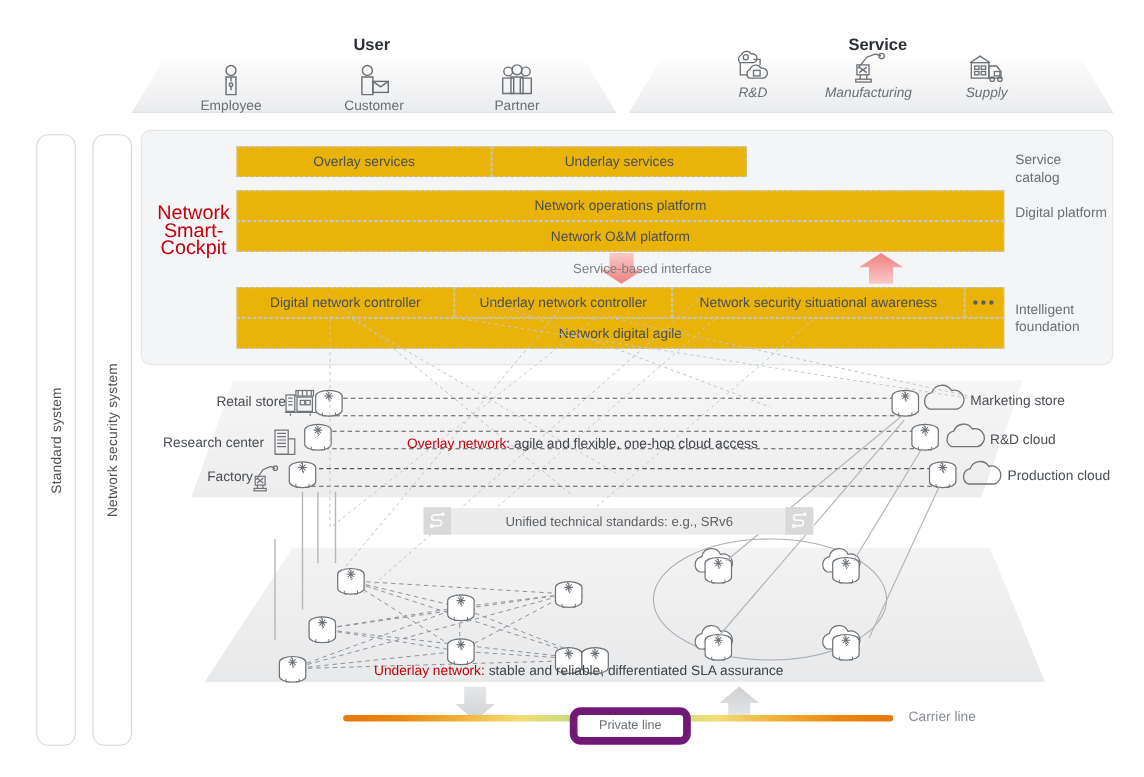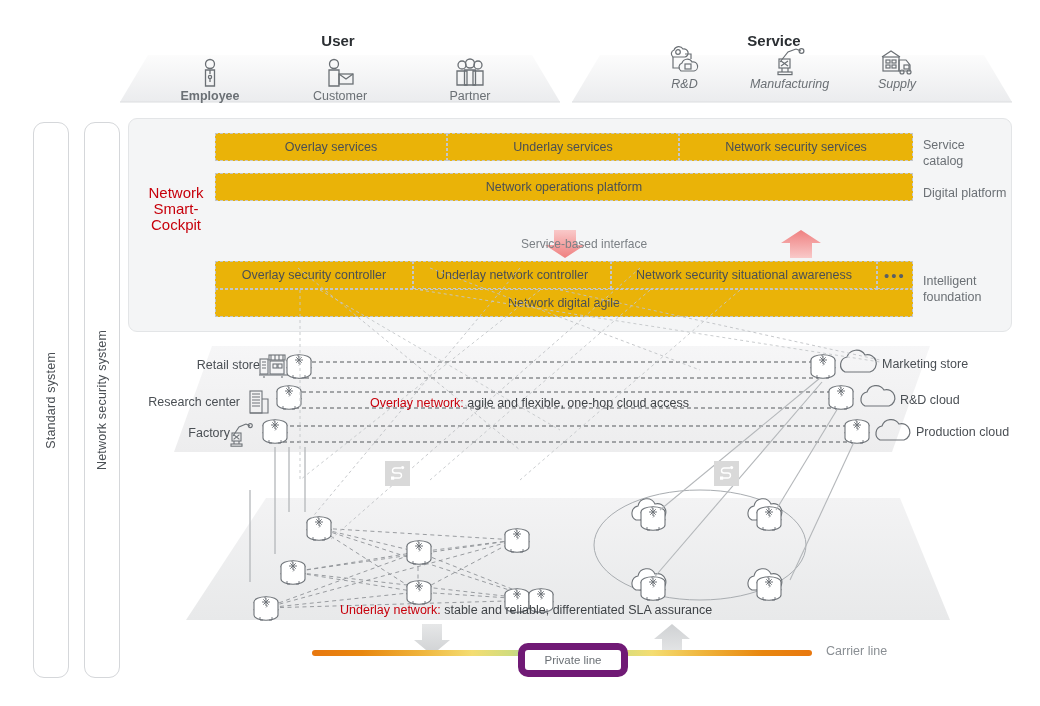--- a/index.html
+++ b/index.html
@@ -74,21 +74,21 @@
     width:882px;height:212px;
     background:#f4f5f6;
     border:1px solid #e3e5e7;
     border-radius:9px;
   }
   .cockpit{
     position:absolute;
     left:8px;top:66px;
     width:78px;
     text-align:center;
-    font-size:15px;
+    font-size:18px;
     line-height:16px;
     color:#c7000b;
   }
   .dbox{
     position:absolute;
     border:1px dashed #c3c6c9;
     background:#eab308;
     display:flex;
     align-items:center;
     justify-content:center;
@@ -192,21 +192,21 @@
         <linearGradient id="bg1" x1="0" y1="0" x2="0" y2="1">
           <stop offset="0" stop-color="#fcfcfc"></stop>
             <stop offset="1" stop-color="#ebecee"></stop>
         </linearGradient>
       </defs>
       <path d="M28,0 L412,0 L440,47 L0,47 Z" fill="url(#bg1)"></path>
       <path d="M0,47 L440,47" stroke="#dcdee0" stroke-width="1"></path>
     </svg>
   </div>
   <div class="banner-items" style="left:120px;top:48px;width:440px;height:55px;">
-    <div class="bi" style="width:130px;font-weight:bold;">
+    <div class="bi" style="width:130px;">
       <span class="ic">
         <svg width="26" height="30" viewBox="0 0 26 30" fill="none" stroke="#6b7075" stroke-width="1.3">
           <circle cx="13" cy="6" r="4.5"></circle>
           <path d="M8.5,12 L8.5,28 L17.5,28 L17.5,12 Z"></path>
           <path d="M13,12 L13,16"></path>
             <circle cx="13" cy="19" r="1.6"></circle>
           <path d="M13,21 L13,24"></path>
         </svg>
       </span>
       <span class="lb">Employee</span>
@@ -230,21 +230,21 @@
             <circle cx="25" cy="7" r="4"></circle>
           <path d="M4,13 L4,27 L14,27 L14,13 Z"></path>
           <path d="M11.5,12 L11.5,27 L22.5,27 L22.5,12 Z"></path>
           <path d="M20,13 L20,27 L30,27 L30,13 Z"></path>
         </svg>
       </span>
       <span class="lb">Partner</span>
     </div>
   </div>
 
-  <div class="band-title" style="left:684px;top:32px;width:180px;">Service</div>
+  <div class="band-title" style="left:708px;top:32px;width:180px;">Service</div>
 
   <div class="banner" style="left:572px;top:55px;width:440px;">
     <svg width="440" height="48" viewBox="0 0 440 48">
       <path d="M28,0 L412,0 L440,47 L0,47 Z" fill="url(#bg1)"></path>
       <path d="M0,47 L440,47" stroke="#dcdee0" stroke-width="1"></path>
     </svg>
   </div>
   <div class="banner-items" style="left:572px;top:36px;width:440px;height:55px;font-style:italic;">
     <div class="bi" style="width:90px;">
       <span class="ic">
@@ -302,26 +302,26 @@
   <div id="platform">
 
     <div class="cockpit">
       <div>Network</div>
       <div>Smart-</div>
       <div>Cockpit</div>
     </div>
 
     <div class="dbox" style="left:86px;top:14px;width:232px;height:28px;">Overlay services</div>
     <div class="dbox" style="left:318px;top:14px;width:232px;height:28px;">Underlay services</div>
-    <div class="dbox" style="left:550px;top:14px;width:234px;height:28px;">Network security services</div>
     <div class="sideLbl" style="left:794px;top:18px;">
       <span>Service catalog</span>
     </div>
 
     <div class="dbox" style="left:86px;top:54px;width:698px;height:28px;">Network operations platform</div>
+    <div class="dbox" style="left:86px;top:82px;width:698px;height:28px;">Network O&amp;M platform</div>
     <div class="sideLbl" style="left:794px;top:66px;">
       <span>Digital platform</span>
     </div>
 
     <div class="abs" style="left:86px;top:110px;width:698px;height:30px;">
       <svg width="698" height="30" viewBox="0 0 698 30">
         <defs>
           <linearGradient id="redDown" x1="0" y1="0" x2="0" y2="1">
             <stop offset="0" stop-color="#f9c9c9"></stop>
               <stop offset="1" stop-color="#ef8080"></stop>
@@ -334,21 +334,21 @@
         <g>
           <path d="M339,1 L361,1 L361,16 L370,16 L350,29 L330,16 L339,16 Z" fill="url(#redDown)"></path>
         </g>
         <g>
           <path d="M575,29 L597,29 L597,14 L606,14 L586,1 L566,14 L575,14 Z" fill="url(#redUp)"></path>
         </g>
       </svg>
     </div>
     <div class="sbi" style="left:392px;top:118px;">Service-based interface</div>
 
-    <div class="dbox" style="left:86px;top:142px;width:198px;height:28px;">Overlay security controller</div>
+    <div class="dbox" style="left:86px;top:142px;width:198px;height:28px;">Digital network controller</div>
     <div class="dbox" style="left:284px;top:142px;width:198px;height:28px;">Underlay network controller</div>
     <div class="dbox" style="left:482px;top:142px;width:266px;height:28px;">Network security situational awareness</div>
     <div class="dbox" style="left:748px;top:142px;width:36px;height:28px;">
       <span class="dots">•••</span>
     </div>
     <div class="dbox" style="left:86px;top:170px;width:698px;height:28px;">Network digital agile</div>
     <div class="sideLbl" style="left:794px;top:154px;">
       <span>Intelligent foundation</span>
     </div>
   </div>
@@ -528,20 +528,23 @@
   <div class="cloudLbl" style="left:882px;top:356px;">
     <span>Marketing store</span>
   </div>
   <div class="cloudLbl" style="left:900px;top:392px;">
     <span>R&amp;D cloud</span>
   </div>
   <div class="cloudLbl" style="left:916px;top:424px;width:80px;text-align:center;">
     <span>Production cloud</span>
   </div>
 
+  <div id="stdband">
+    <span>Unified technical standards: e.g., SRv6</span>
+  </div>
   <span class="stdicon" style="left:385px;">
     <svg width="17" height="17" viewBox="0 0 17 17" fill="none" stroke="#ffffff" stroke-width="1.4">
       <path d="M12,3 L6,3 a2.5,2.5 0 0 0 0,5 l4,0 a2.5,2.5 0 0 1 0,5 L4,13"></path>
       <circle cx="13.6" cy="2.6" r="1.6" fill="#ffffff" stroke="none"></circle>
       <rect x="2" y="11.5" width="3.2" height="3.2" fill="#ffffff" stroke="none"></rect>
     </svg>
   </span>
   <span class="stdicon" style="left:714px;">
     <svg width="17" height="17" viewBox="0 0 17 17" fill="none" stroke="#ffffff" stroke-width="1.4">
       <path d="M12,3 L6,3 a2.5,2.5 0 0 0 0,5 l4,0 a2.5,2.5 0 0 1 0,5 L4,13"></path>

